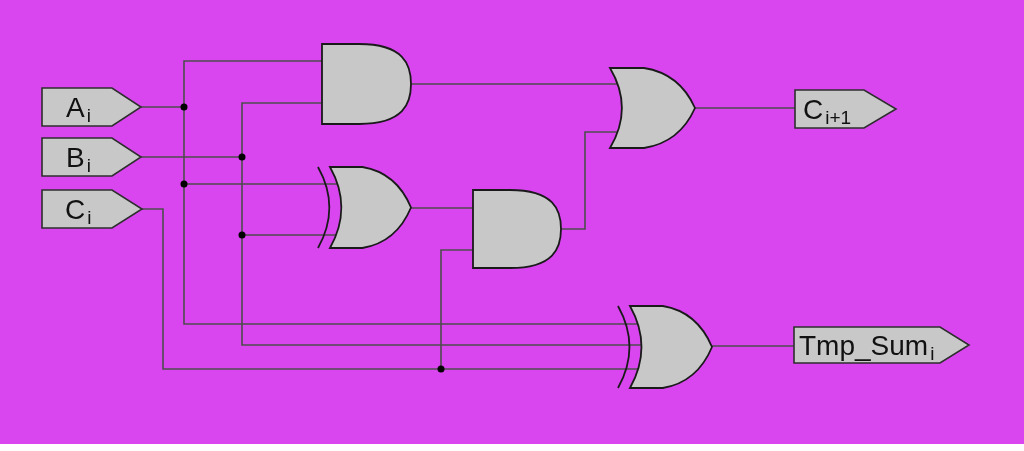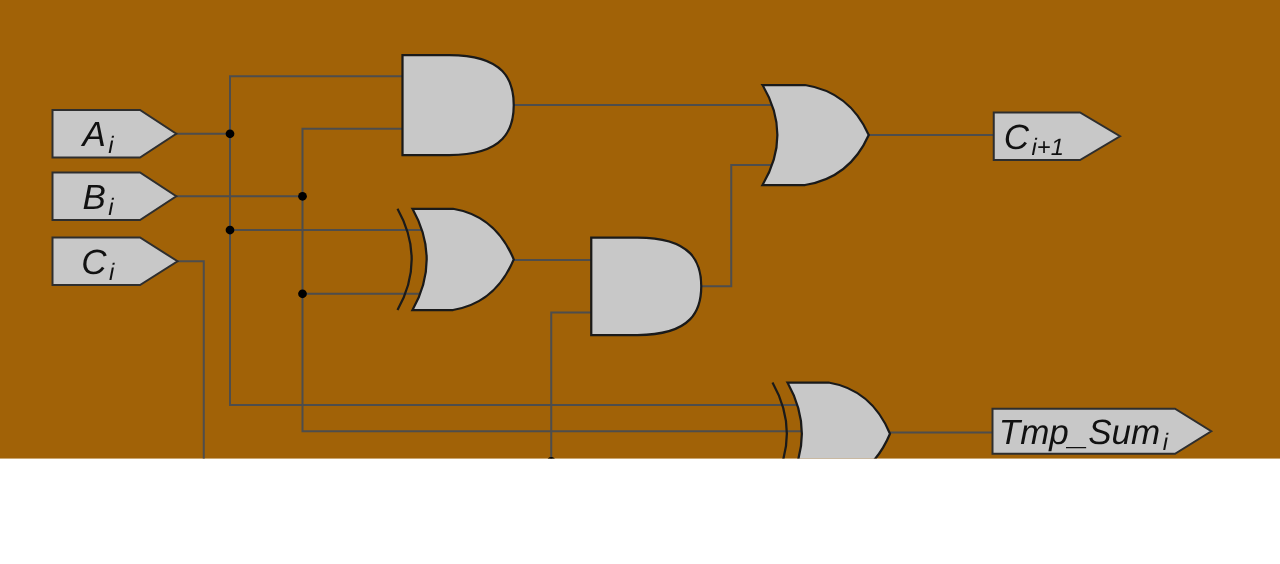--- a/index.html
+++ b/index.html
@@ -1,16 +1,16 @@
 <!DOCTYPE html>
 <html><head>
 <meta charset="utf-8">
 <style>
   html,body{margin:0;padding:0;background:#ffffff;}
-  .canvas{position:relative;width:1024px;height:367px;background:#a16207;overflow:hidden;font-style:italic;}
+  .canvas{position:relative;width:1024px;height:444px;background:#d946ef;overflow:hidden;}
   svg{display:block;width:1024px;height:451px;}
   text{font-family:"Liberation Sans","DejaVu Sans",sans-serif;fill:#111111;}
 </style>
 </head>
 <body>
 
 <div class="canvas">
   <svg id="diagram" xmlns="http://www.w3.org/2000/svg" viewBox="0 0 1024 451">
       <polyline points="140,107 184,107" fill="none" stroke="#4d4d4d" stroke-width="1.6"></polyline>
       <polyline points="322,61 184,61 184,324 651,324" fill="none" stroke="#4d4d4d" stroke-width="1.6"></polyline>

